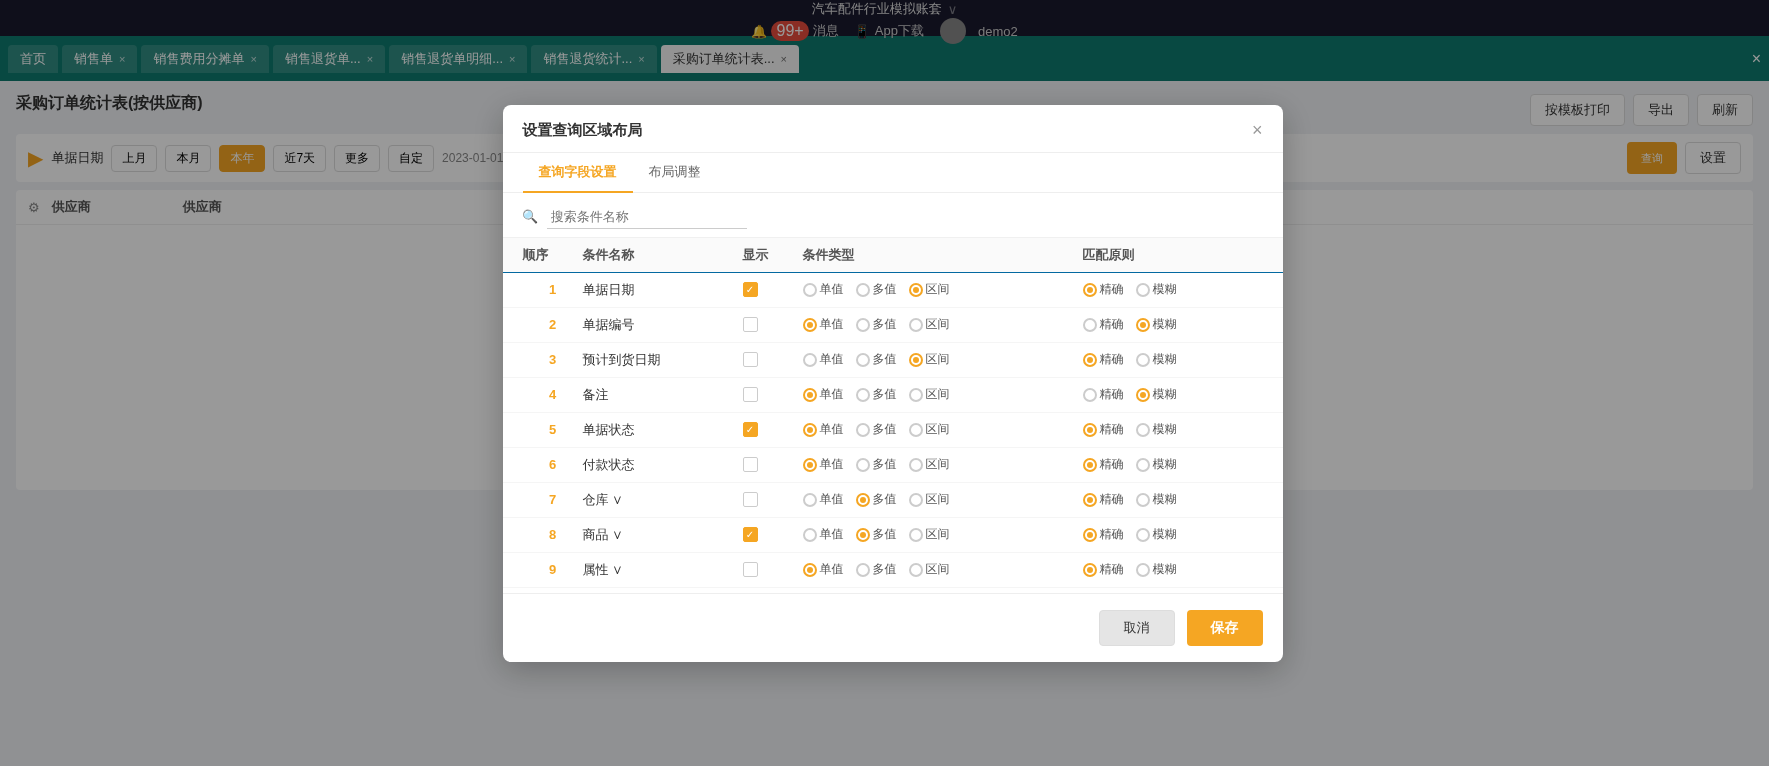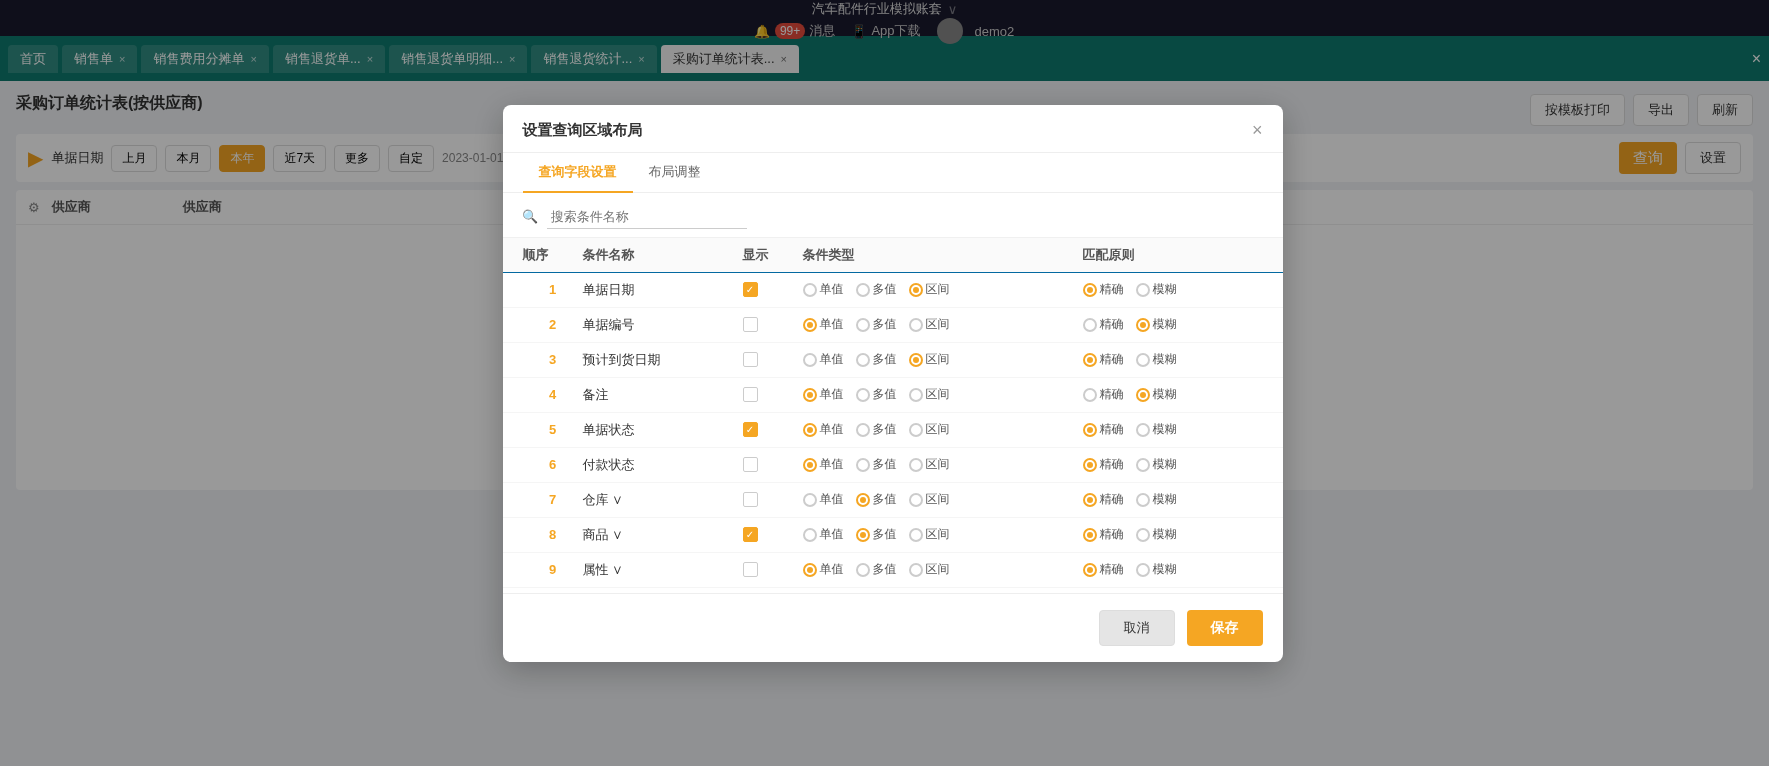--- a/index.html
+++ b/index.html
@@ -11,21 +11,21 @@
       height: 36px;
       display: flex;
       align-items: center;
       justify-content: space-between;
       padding: 0 16px;
       color: #ccc;
       flex-direction: column;
     }
     .top-bar-left { font-size: 13px; color: #ddd; display: flex; align-items: center; gap: 6px; }
     .top-bar-right { display: flex; align-items: center; gap: 16px; font-size: 13px; color: #ccc; }
-    .badge { background: #e74c3c; color: white; border-radius: 10px; padding: 1px 5px; font-size: 12px; }
+    .badge { background: #e74c3c; color: white; border-radius: 10px; padding: 1px 5px; font-size: 16px; }
 
     
     .tab-bar {
       background: #0e7a6e;
       height: 45px;
       display: flex;
       align-items: center;
       padding: 0 8px;
       gap: 4px;
     }
@@ -50,21 +50,21 @@
       background: #f0f2f5;
     }
     .page-title { font-size: 16px; font-weight: bold; color: #333; margin-bottom: 12px; }
     .btn-orange {
       background: #f5a623;
       color: white;
       border: none;
       padding: 6px 14px;
       border-radius: 4px;
       cursor: pointer;
-      font-size: 15px;
+      font-size: 11px;
     }
     .btn-white {
       background: white;
       color: #333;
       border: 1px solid #ddd;
       padding: 6px 14px;
       border-radius: 4px;
       cursor: pointer;
       font-size: 13px;
     }

